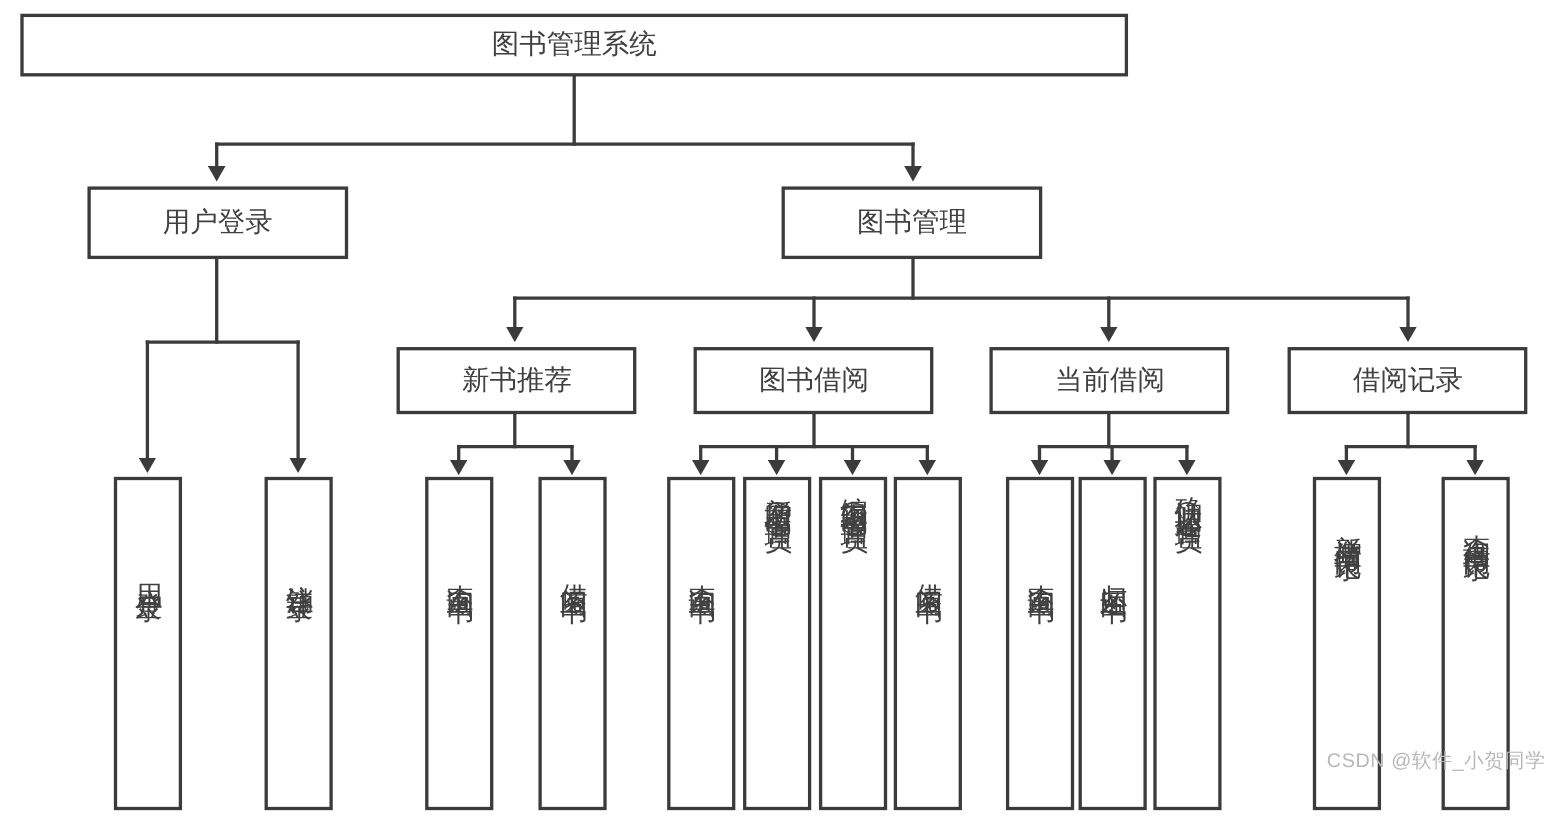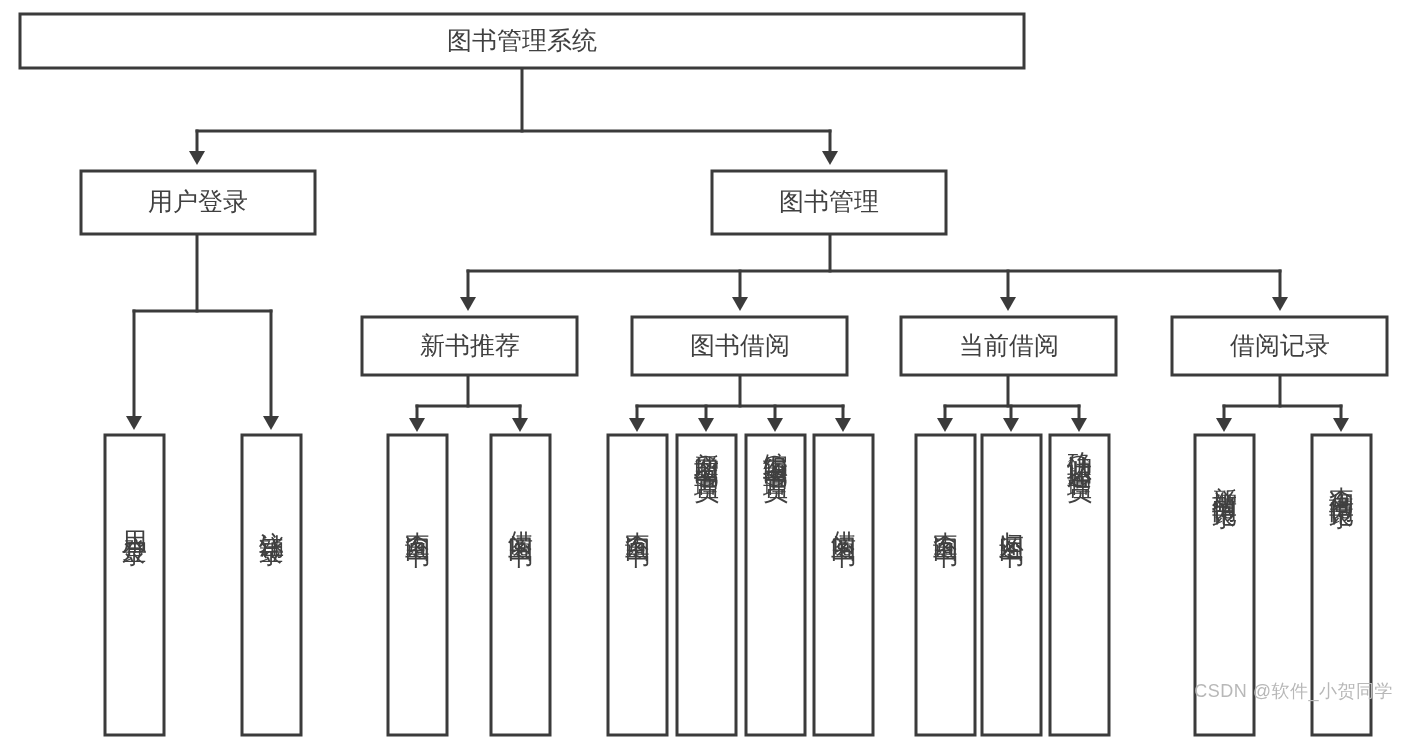--- a/index.html
+++ b/index.html
@@ -23,21 +23,21 @@
     fill:#404040;
     font-family:"Liberation Sans","DejaVu Sans",sans-serif;
     font-size:25px;
     writing-mode:vertical-rl;
     text-orientation:upright;
     text-anchor:middle;
     letter-spacing:4px;
   }
   .watermark{
     position:absolute;
-    right:12px;bottom:6px;
+    right:0;bottom:6px;
     color:#b8b8b8;
     font-size:18px;
     font-family:"Liberation Sans","DejaVu Sans",sans-serif;
     letter-spacing:0.5px;
     white-space:nowrap;
     user-select:none;
   }
 </style>
 </head>
 <body>

